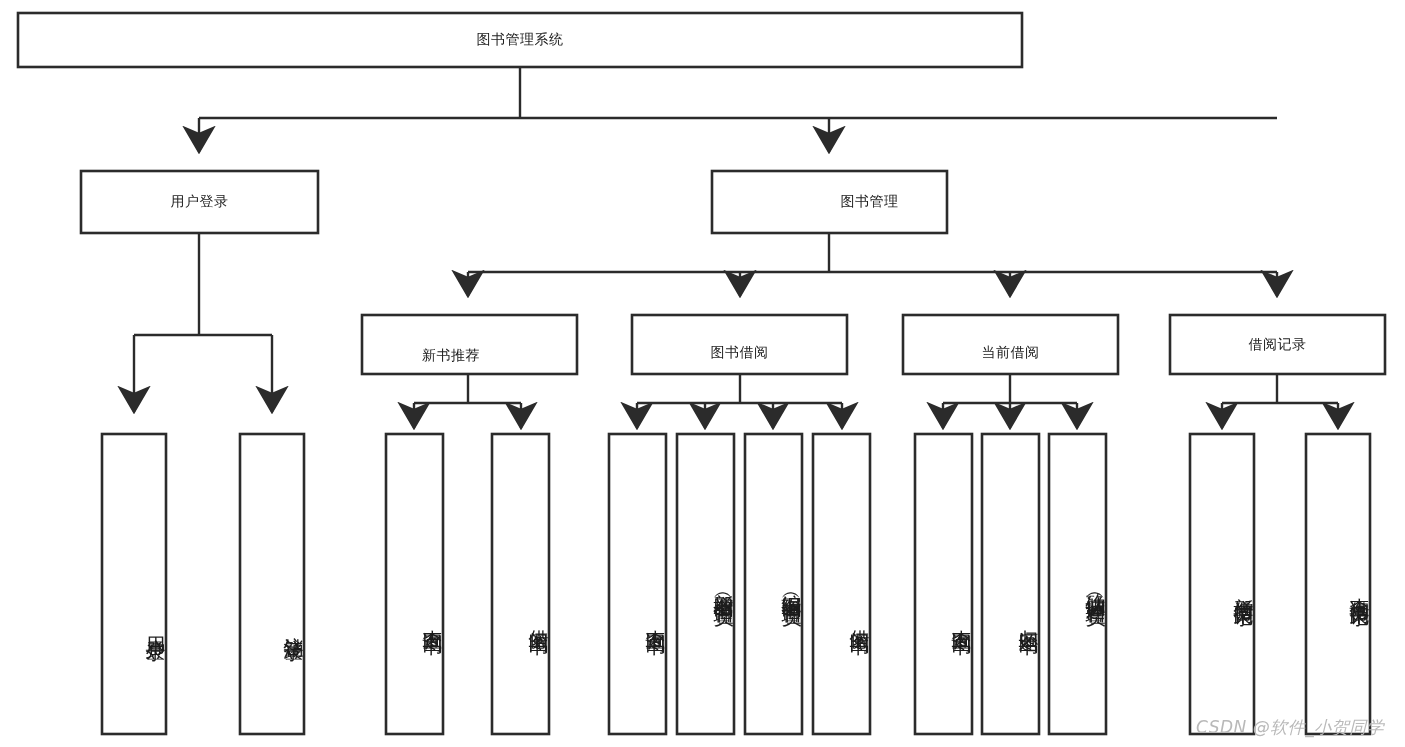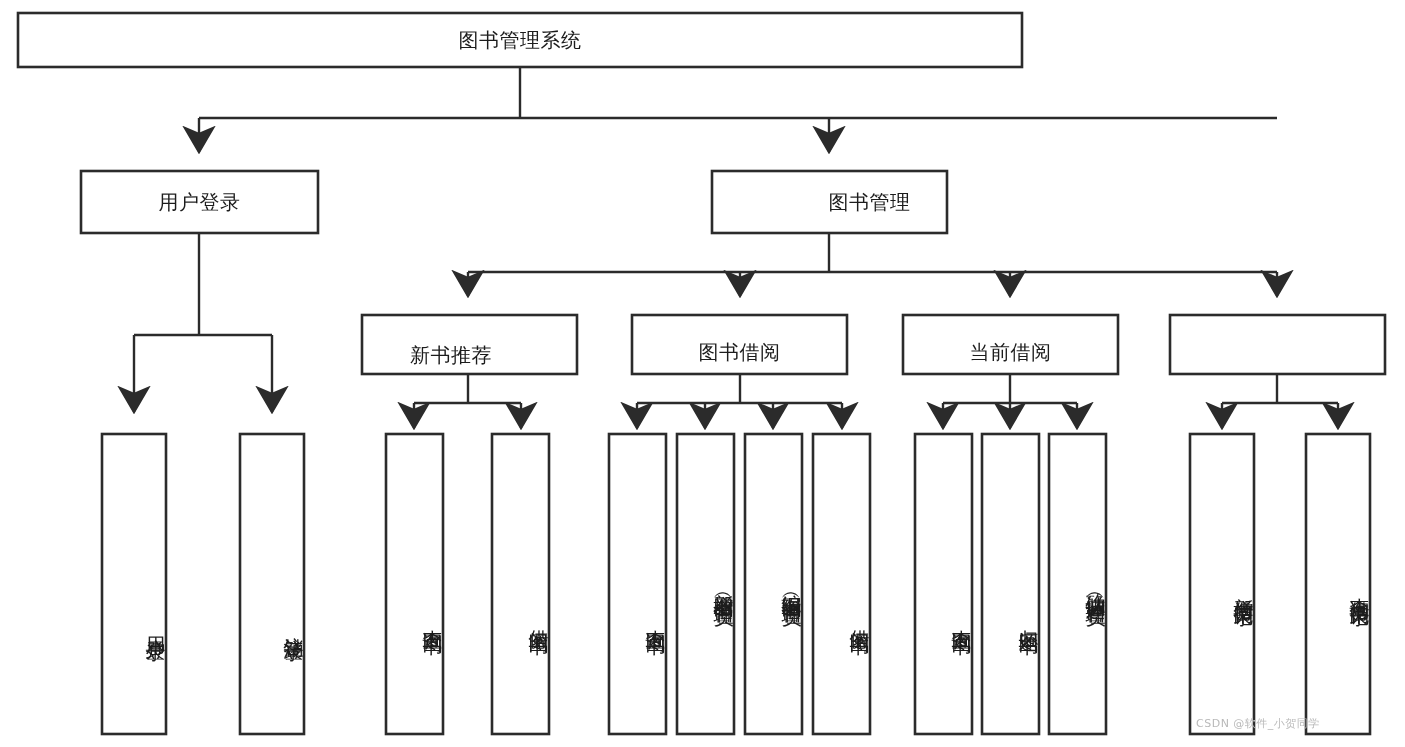--- a/index.html
+++ b/index.html
@@ -38,21 +38,21 @@
   }
   .arrow-head {
     fill: #2b2b2b;
   }
   .node-label-h {
     position: absolute;
     display: flex;
     align-items: center;
     justify-content: center;
     color: #1c1c1c;
-    font-size: 20px;
+    font-size: 14px;
     letter-spacing: 0.5px;
     white-space: nowrap;
     text-align: center;
   }
   .node-label-v {
     position: absolute;
     display: flex;
     align-items: flex-start;
     justify-content: center;
     color: #1c1c1c;
@@ -60,23 +60,24 @@
     writing-mode: vertical-rl;
     text-orientation: upright;
     letter-spacing: 2px;
     line-height: 1;
     white-space: nowrap;
     overflow: hidden;
   }
   .watermark {
     position: absolute;
     color: #b9b9b9;
-    font-size: 11px;
+    font-size: 17px;
     white-space: nowrap;
     letter-spacing: 0.5px;
+    font-style: italic;
   }
 </style>
 </head>
 <body>
 
 <div id="diagram-root">
 
   <svg class="diagram-svg" viewBox="0 0 1405 747">
     <defs>
       <marker id="arrow" viewBox="0 0 12 14" refX="11" refY="7" markerWidth="12" markerHeight="14" orient="auto-start-reverse">
@@ -166,20 +167,21 @@
     <rect class="node-box" x="1306" y="434" width="64" height="300"></rect>
   </svg>
 
   <div class="node-label-h" style="left:18px;  top:13px;  width:1004px; height:54px;">图书管理系统</div>
   <div class="node-label-h" style="left:81px;  top:171px; width:237px;  height:62px;">用户登录</div>
   <div class="node-label-h" style="left:712px; top:171px; width:235px;  height:62px;padding-left:40px;">图书管理</div>
 
   <div class="node-label-h" style="left:362px; top:326px; width:178px; height:59px;">新书推荐</div>
   <div class="node-label-h" style="left:632px; top:315px; width:215px; height:75px;">图书借阅</div>
   <div class="node-label-h" style="left:903px; top:315px; width:215px; height:59px;margin-top:8px;">当前借阅</div>
+  <div class="node-label-h" style="left:1170px;top:315px; width:215px; height:59px;">借阅记录</div>
 
   <div class="node-label-v" style="left:102px; top:520px; width:64px; height:210px;">用户登录</div>
   <div class="node-label-v" style="left:240px; top:520px; width:64px; height:210px;">注销登录</div>
 
   <div class="node-label-v" style="left:386px; top:510px; width:57px; height:215px;">查询图书</div>
   <div class="node-label-v" style="left:492px; top:510px; width:57px; height:215px;">借阅图书</div>
 
   <div class="node-label-v" style="left:609px; top:510px; width:57px; height:215px;">查询图书</div>
   <div class="node-label-v" style="left:677px; top:444px; width:57px; height:285px;">新增图书（管理员）</div>
   <div class="node-label-v" style="left:745px; top:444px; width:57px; height:285px;">编辑图书（管理员）</div>

